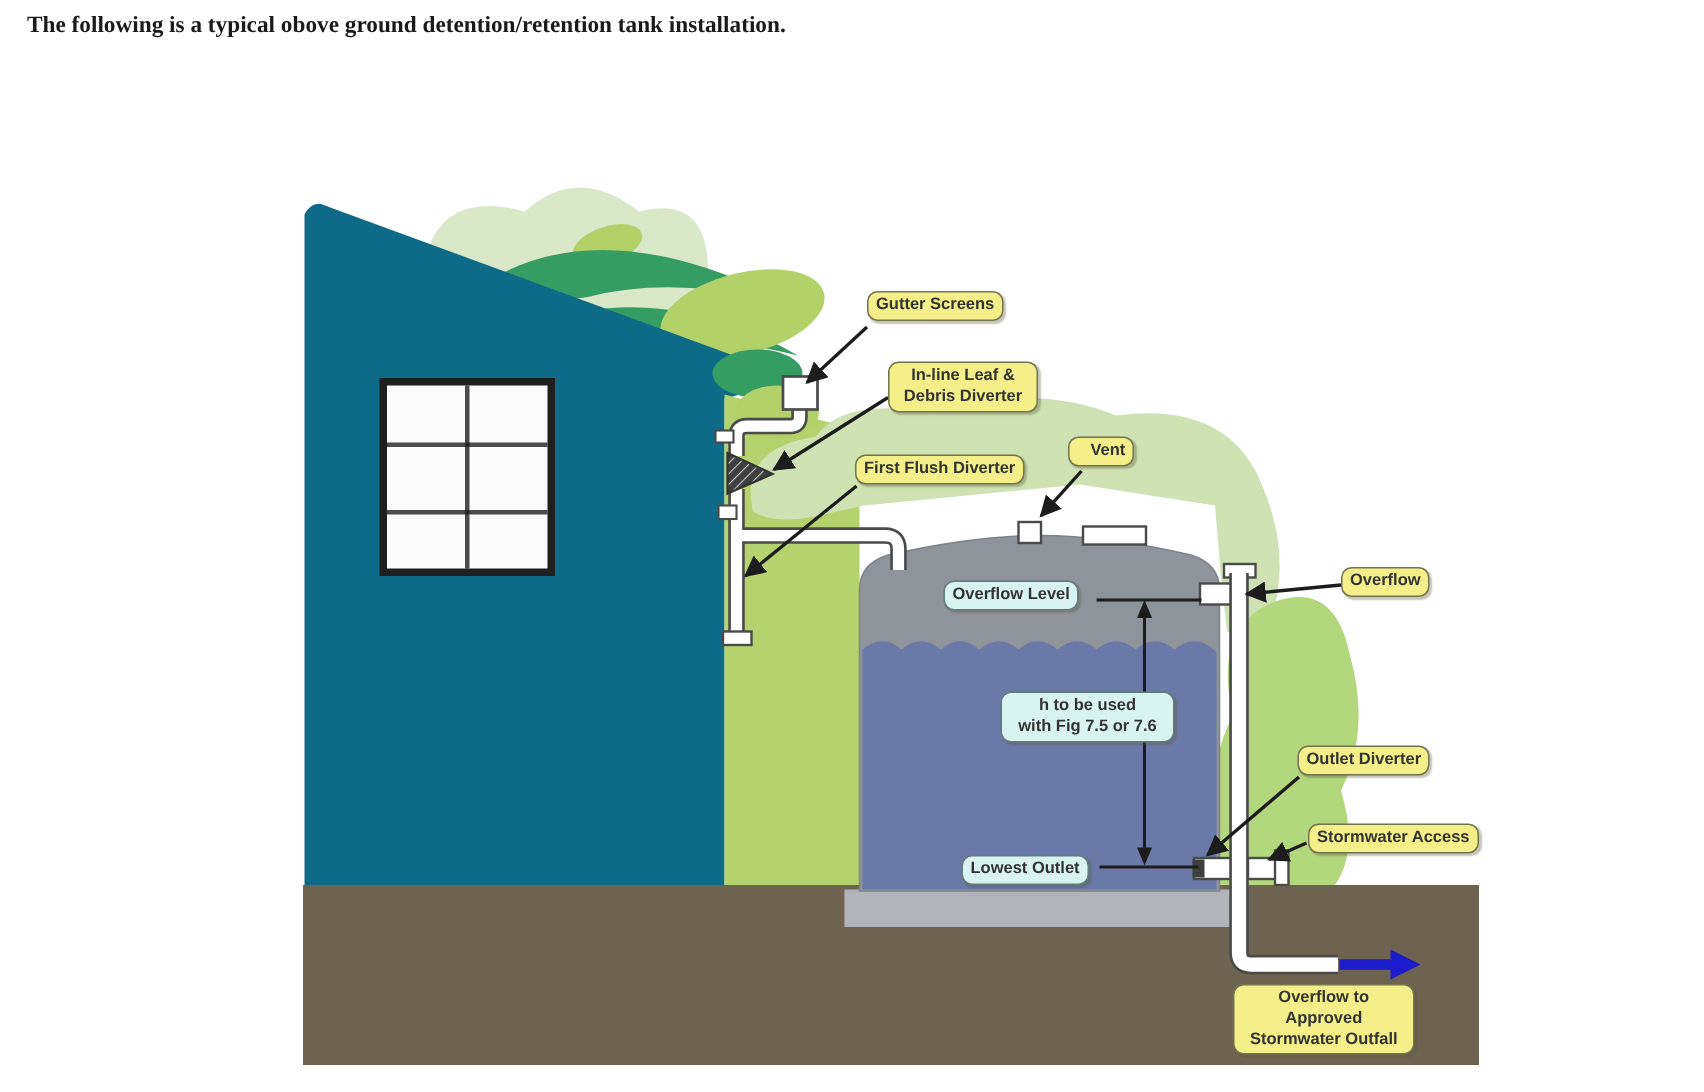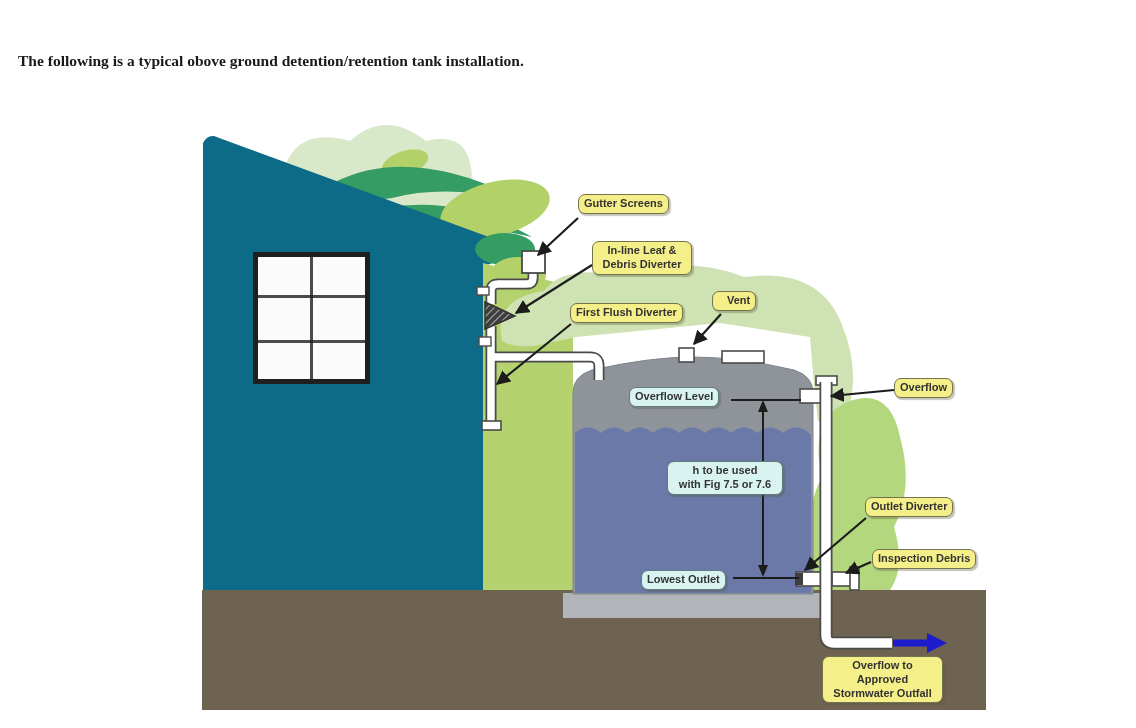--- a/index.html
+++ b/index.html
@@ -1,19 +1,19 @@
 <!DOCTYPE html>
 <html style="--c-house: #0e6b88; --c-ground: #6e6250; --c-pad: #b1b5ba; --c-tank: #8f949b; --c-tank-edge: #7e838b; --c-water: #6b79a9; --c-strip: #b4d36e; --c-green-mid: #359c63; --c-green-pale: #d9e8c9; --c-green-tree: #cfe2b3; --c-bush: #b3d77c; --c-yellow-leaf: #b2d168; --c-label-yellow: #f4ef88; --c-label-yellow-border: #73734e; --c-label-cyan: #d9f4f0; --c-label-cyan-border: #5f7d7d; --c-pipe-outline: #4a4a4a; --c-line: #1c1c1c; --c-arrow-blue: #1c1ccc; --c-window-frame: #1f1f1f; --c-pane: #fbfbfb;"><head>
 <meta charset="utf-8">
 <style>
   html,body{margin:0;padding:0;background:#ffffff;}
   body{width:1136px;height:728px;position:relative;font-family:"Liberation Sans",sans-serif;overflow:hidden;}
   .page-title{
     position:absolute;left:18px;top:8px;
-    font-family:"Liberation Serif",serif;font-weight:bold;font-size:15.5px;color:#1a1a1a;margin-top:44px;
+    font-family:"Liberation Serif",serif;font-weight:bold;font-size:15.5px;color:#1a1a1a;
   }
   #diagram{position:absolute;left:200px;top:85px;width:788px;height:625px;background:#ffffff;}
   #diagram svg{position:absolute;left:0;top:0;}
   .lbl{
     position:absolute;box-sizing:border-box;z-index:3;
     font-size:11px;line-height:1.25;font-weight:bold;color:#333333;
     text-align:center;padding:2px 5px;border-radius:7px;
     box-shadow:1.5px 1.5px 1px rgba(90,90,60,0.35);
   }
   .lbl.yellow{background:var(--c-label-yellow);border:1.6px solid var(--c-label-yellow-border);}
@@ -140,21 +140,21 @@
   <div class="lbl yellow nowrap" style="left:512px;top:206px;padding-left:14px;">
     <span>Vent</span>
   </div>
   <div class="lbl yellow nowrap" style="left:694px;top:293px;">
     <span>Overflow</span>
   </div>
   <div class="lbl yellow nowrap" style="left:665px;top:412px;">
     <span>Outlet Diverter</span>
   </div>
   <div class="lbl yellow nowrap" style="left:672px;top:464px;">
-    <span>Inspection Debris</span>
+    <span>Stormwater Access</span>
   </div>
   <div class="lbl yellow" style="left:622px;top:571px;width:121px;">
     <span>Overflow to Approved</span><br>
     <span>Stormwater Outfall</span>
   </div>
 
   <div class="lbl cyan nowrap" style="left:429px;top:302px;">
     <span>Overflow Level</span>
   </div>
   <div class="lbl cyan" style="left:467px;top:376px;width:116px;">

